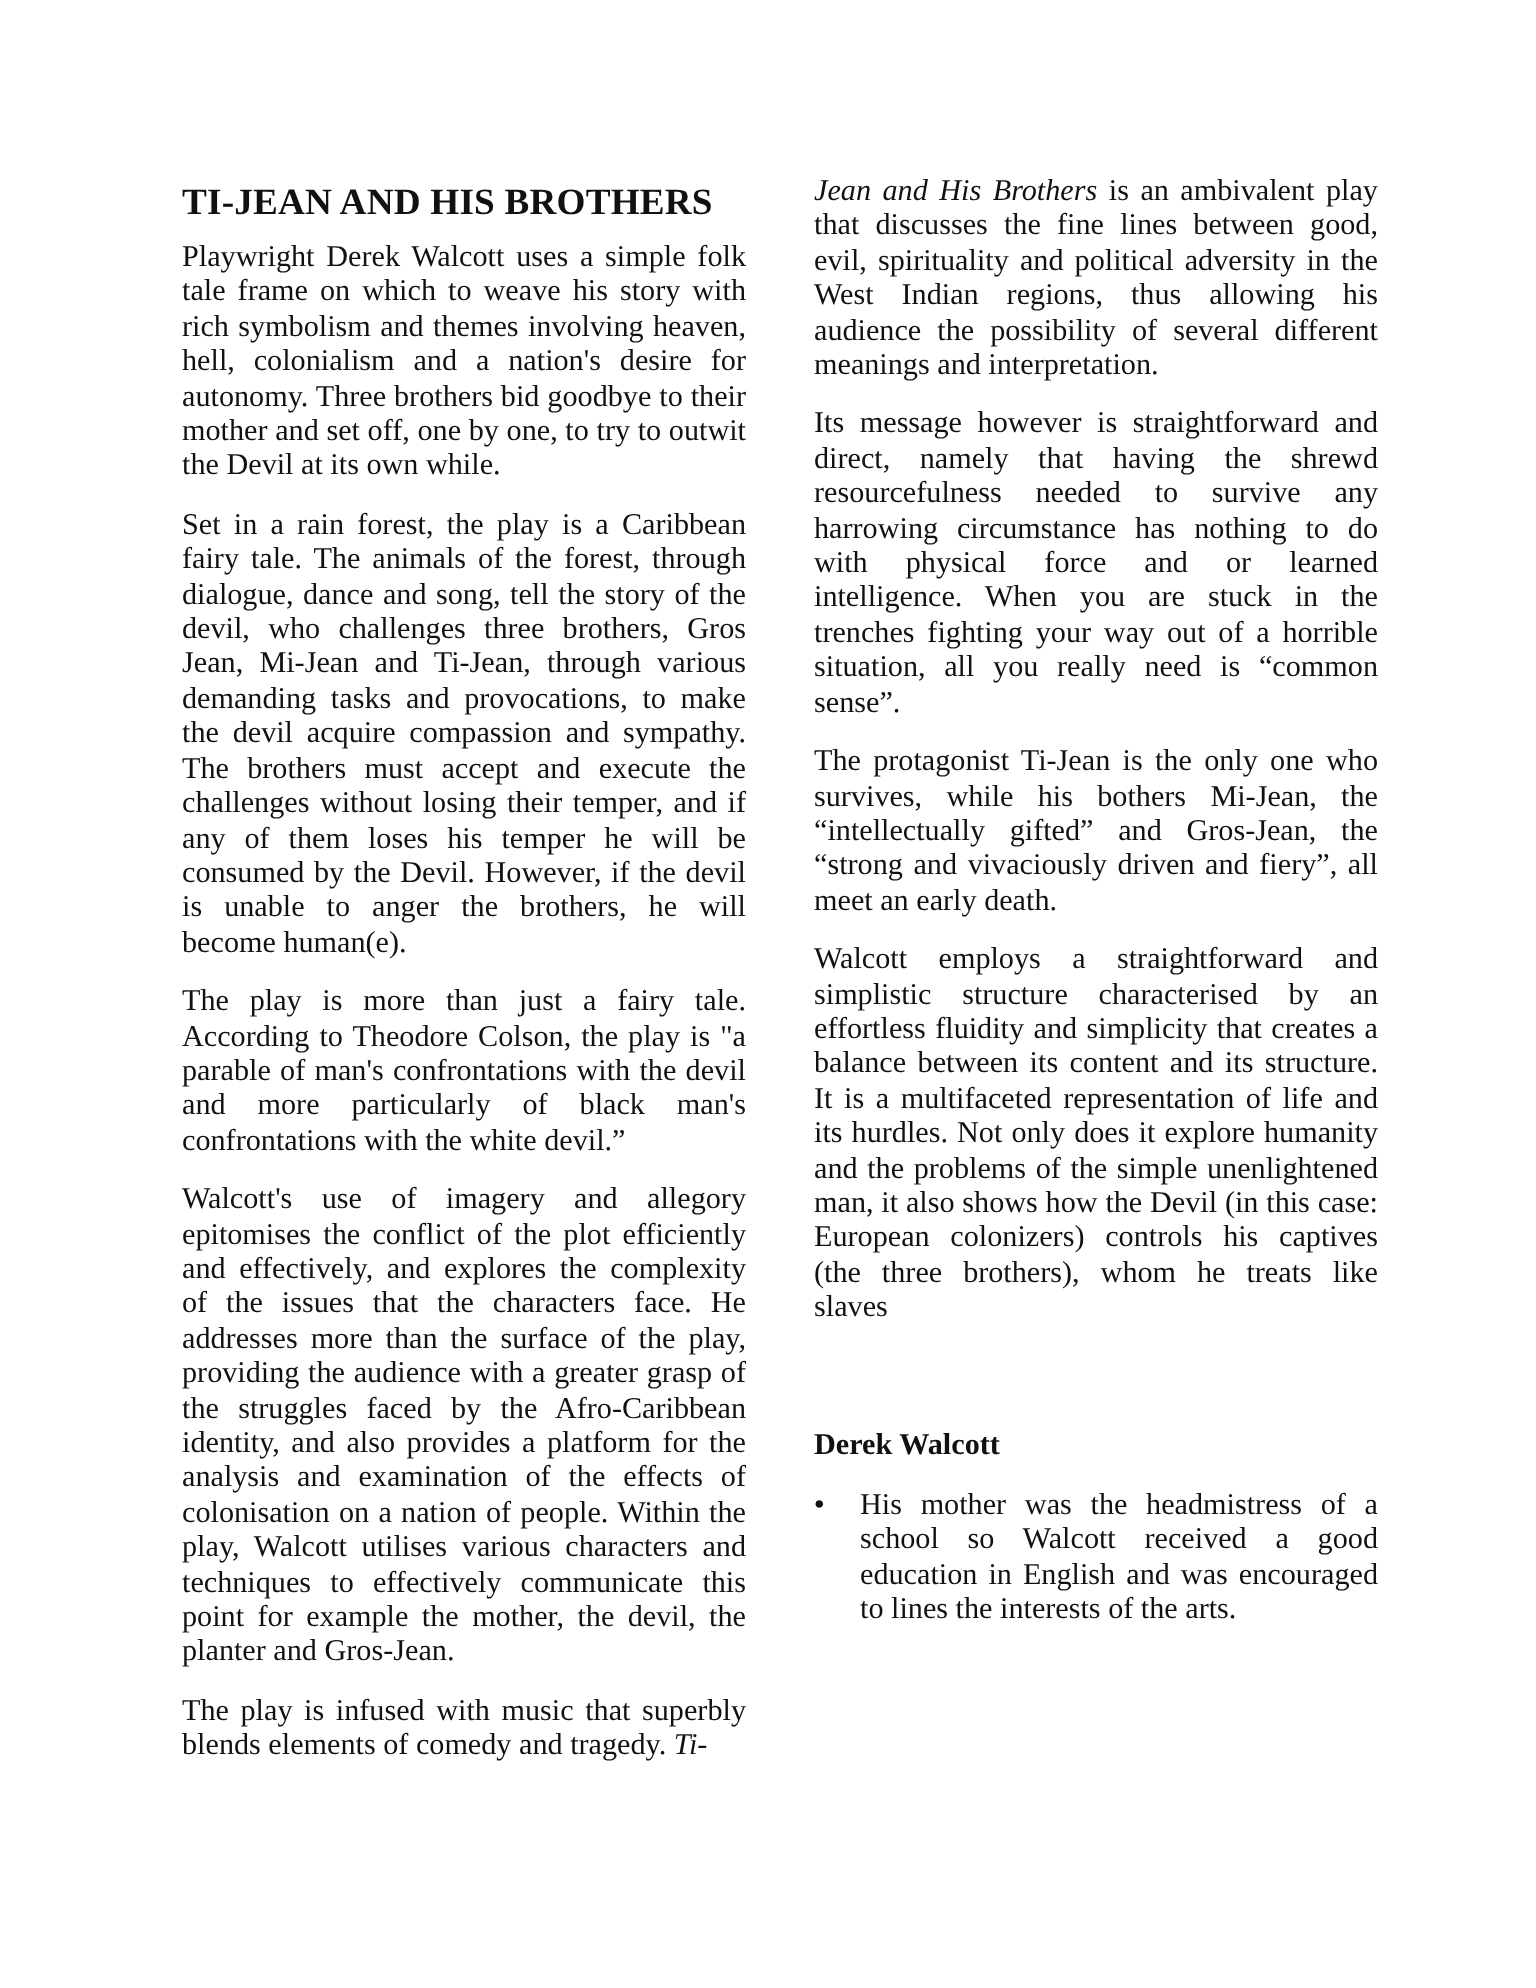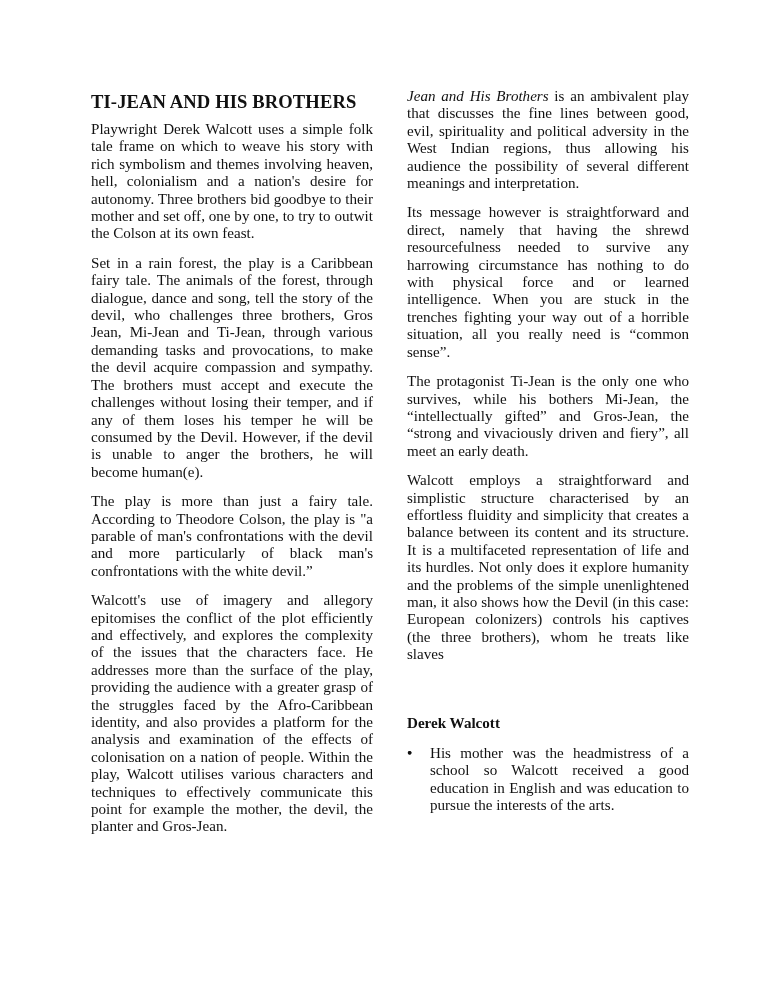--- a/index.html
+++ b/index.html
@@ -64,38 +64,39 @@
       top: 0;
     }
   </style>
 </head>
 <body>
 
 <div class="page">
 
   <div class="col col-left">
     <h1 class="heading">TI-JEAN AND HIS BROTHERS</h1>
-    <p>Playwright Derek Walcott uses a simple folk tale frame on which to weave his story with rich symbolism and themes involving heaven, hell, colonialism and a nation's desire for autonomy. Three brothers bid goodbye to their mother and set off, one by one, to try to outwit the Colson at its own feast.</p>
+    <p>Playwright Derek Walcott uses a simple folk tale frame on which to weave his story with rich symbolism and themes involving heaven, hell, colonialism and a nation's desire for autonomy. Three brothers bid goodbye to their mother and set off, one by one, to try to outwit the Devil at its own while.</p>
     <p>Set in a rain forest, the play is  a Caribbean fairy tale. The animals of the forest, through dialogue, dance and song, tell the story of the devil, who challenges three brothers, Gros Jean, Mi-Jean and Ti-Jean, through various demanding tasks and provocations, to make the devil acquire compassion and sympathy. The brothers must accept and execute the challenges without losing their temper, and if any of them loses his temper he will be consumed by the Devil. However, if the devil is unable to anger the brothers,  he will become human(e).</p>
     <p>The play is more than just a fairy tale. According to Theodore Colson, the play is  "a parable of man's confrontations with the devil and more particularly of black man's confrontations with the white devil.”</p>
     <p>Walcott's use of imagery and allegory epitomises the conflict of the plot efficiently and effectively, and explores the complexity of the issues that the characters face.  He addresses more than the surface of the play, providing the audience with a greater grasp of the struggles faced by the Afro-Caribbean identity, and also provides a platform for the analysis and examination of the effects of colonisation on a nation of people. Within the play, Walcott utilises various characters and techniques to effectively communicate this point for example the mother, the devil, the planter and Gros-Jean.</p>
+    <p><span>The play is infused with music that superbly blends elements of comedy and tragedy. </span><span class="em">Ti-</span></p>
   </div>
 
   <div class="col col-right">
     <p><span class="em">Jean and His Brothers</span><span> is an ambivalent play that discusses the fine lines between good, evil, spirituality and political adversity in the West Indian regions, thus allowing his audience the possibility of several different meanings and interpretation.</span></p>
     <p>Its message however is straightforward and direct, namely that having the shrewd resourcefulness needed to survive any harrowing circumstance has nothing to do with physical force and or learned intelligence. When you are stuck in the trenches fighting your way out of a horrible situation, all you really need is “common sense”.</p>
     <p>The protagonist Ti-Jean is the only one who survives, while his bothers Mi-Jean, the “intellectually gifted” and Gros-Jean, the “strong and vivaciously driven and fiery”, all meet an early death.</p>
     <p>Walcott employs a straightforward and simplistic structure characterised by an effortless fluidity and simplicity that creates a balance between its content and its structure. It is a multifaceted representation of life and its hurdles. Not only does it explore humanity and the problems of the simple unenlightened man, it also shows how the Devil (in this case: European colonizers) controls his captives (the three brothers), whom he treats like slaves</p>
 
     <div class="subheading">Derek Walcott</div>
 
     <ul class="bullets">
       <li>
         <span class="bullet-dot">•</span>
       </li>
       <li>
         <span class="bullet-dot">•</span>
-        <span>His mother was the headmistress of a school so Walcott received a good education in English and was education to pursue the interests of the arts.</span>
+        <span>His mother was the headmistress of a school so Walcott received a good education in English and was encouraged to lines the interests of the arts.</span>
       </li>
     </ul>
   </div>
 
 </div>
 
 </body></html>

